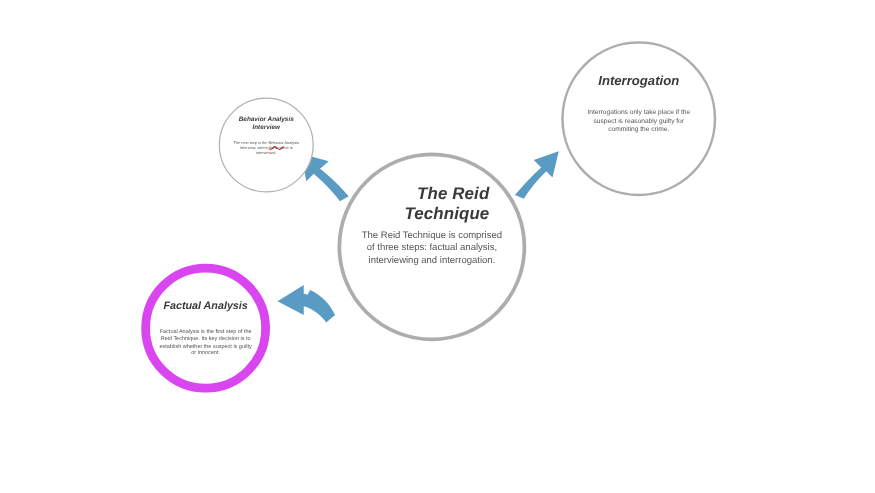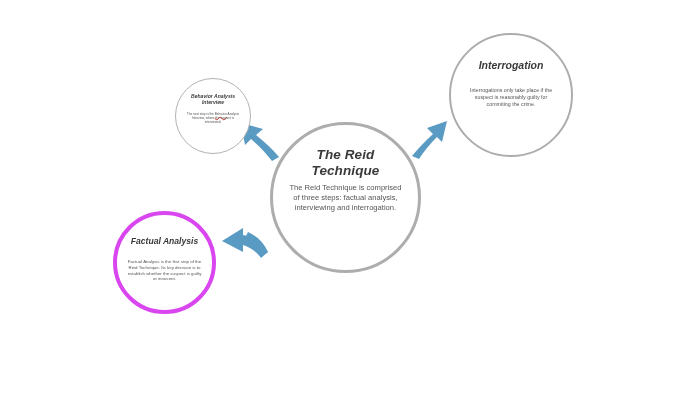--- a/index.html
+++ b/index.html
@@ -45,20 +45,21 @@
     top: 122px;
     width: 151px;
     height: 151px;
     border: 3px solid #adadad;
     padding-top: 22px;
   }
   #node-hub .title {
     font-size: 13.5px;
     width: 92px;
     letter-spacing: 0.1px;
+    text-align: right;
   }
   #node-hub .body {
     font-size: 7.6px;
     width: 118px;
     margin-top: 4px;
   }
 
   
   #node-interrogation {
     left: 449px;
@@ -77,21 +78,21 @@
     width: 95px;
     margin-top: 16px;
   }
 
   
   #node-factual {
     left: 113px;
     top: 211px;
     width: 103px;
     height: 103px;
-    border: 4px solid #d946ef;
+    border: 7px solid #d946ef;
     padding-top: 21px;
   }
   #node-factual .title {
     font-size: 8.6px;
     width: 88px;
   }
   #node-factual .body {
     font-size: 4.4px;
     width: 74px;
     margin-top: 13px;

